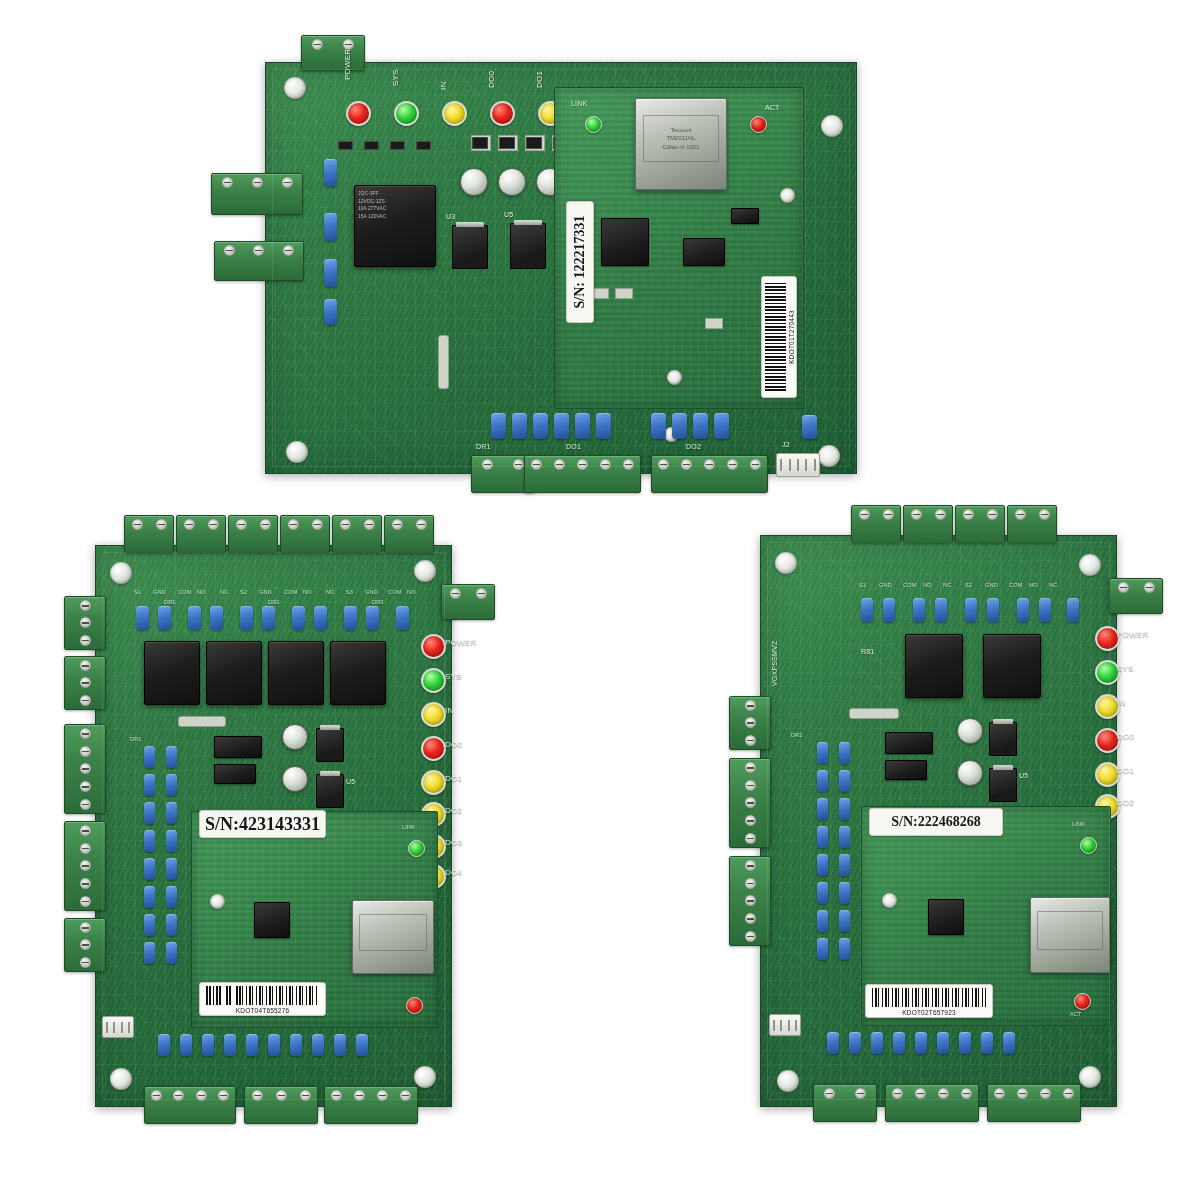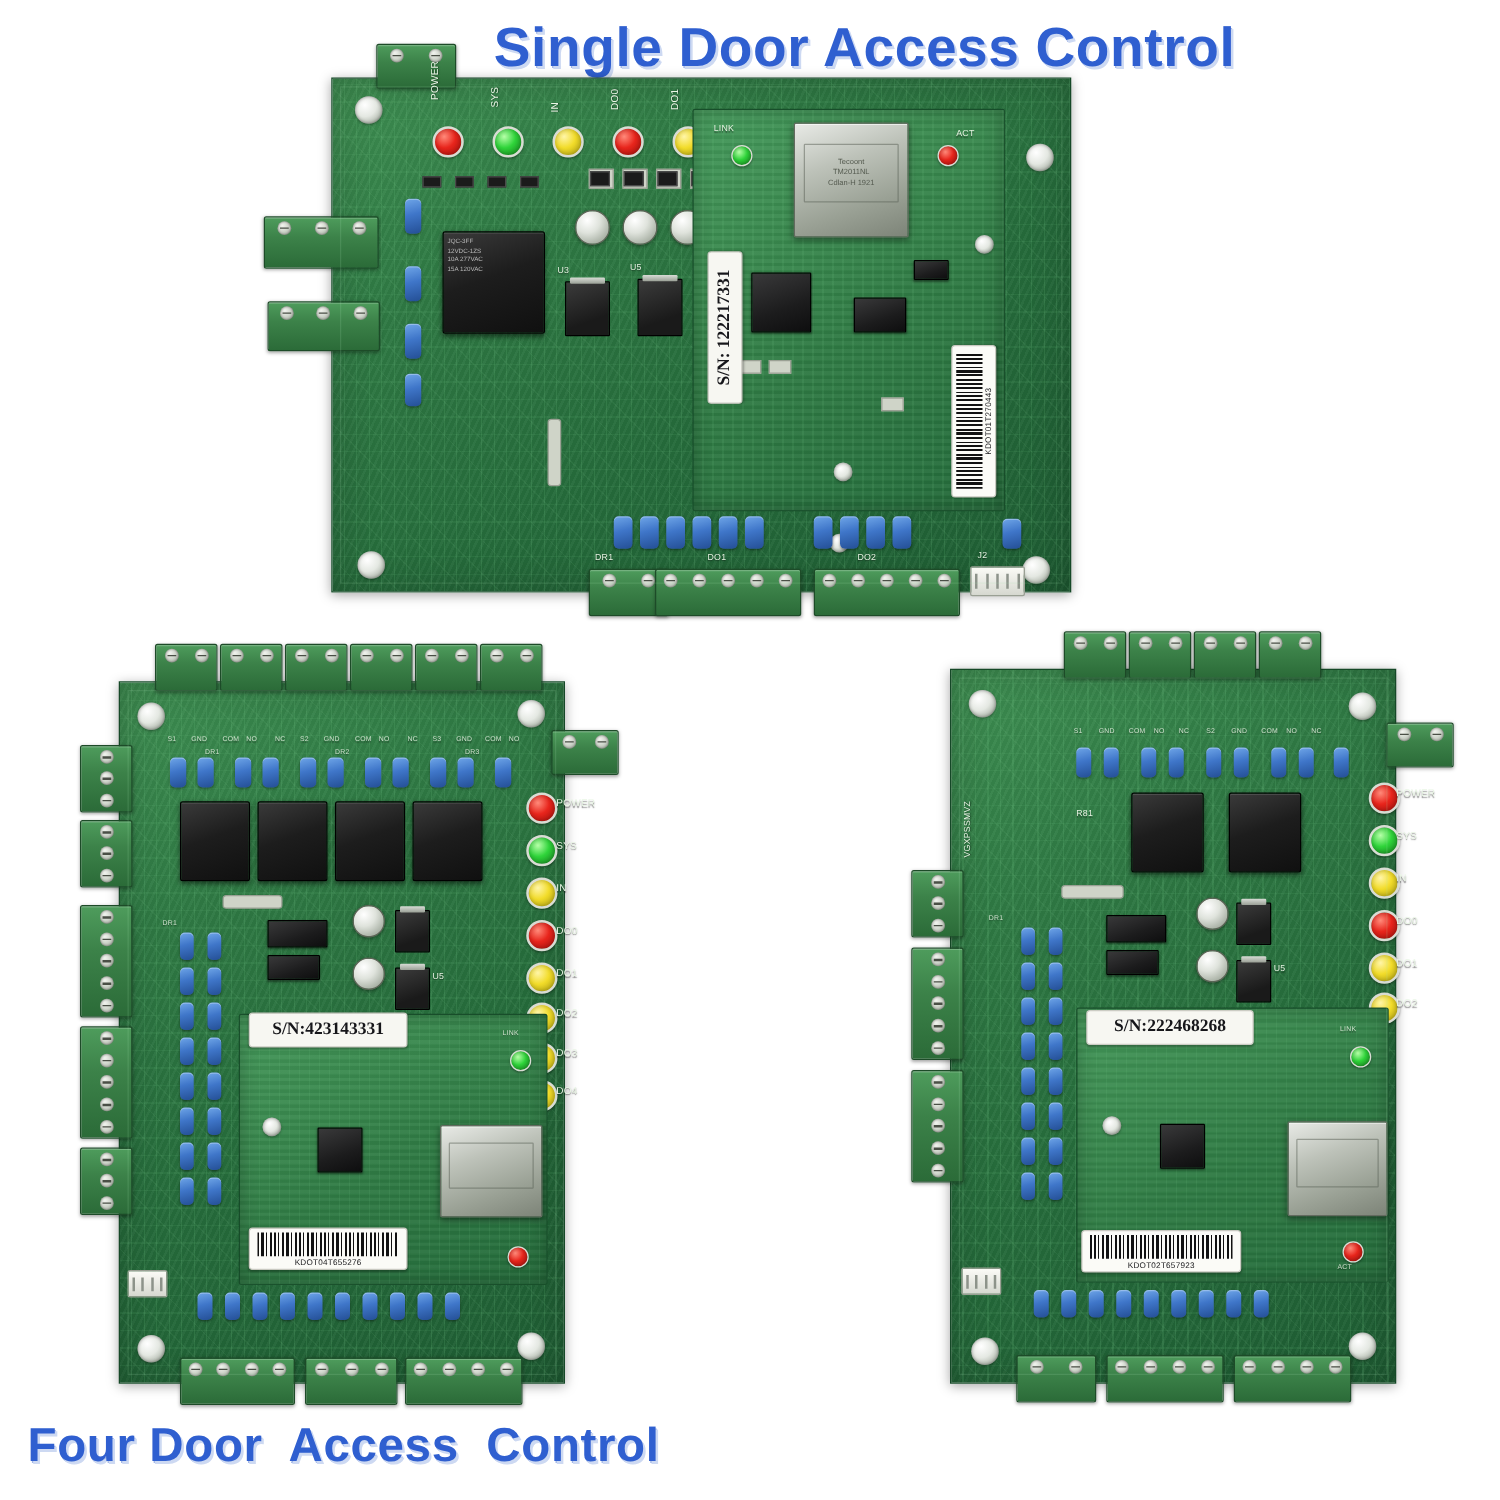--- a/index.html
+++ b/index.html
@@ -206,21 +206,20 @@
       repeating-linear-gradient(0deg, rgba(255,255,255,.04) 0 3px, rgba(0,0,0,.04) 3px 6px),
       linear-gradient(150deg,#45995a 0%,#2f7a44 55%,#246a3a 100%);
     box-shadow:inset 0 0 16px rgba(0,0,0,.25);
   }
 </style>
 </head>
 <body>
 
 <div class="stage">
 
-  <div class="title" id="title-single">Single Door Access Control</div>
 
   <div class="board" id="single-door-board" style="left:265px;top:62px;width:590px;height:410px;">
     <div class="traces"></div>
 
     <div class="hole" style="left:18px;top:14px;"></div>
     <div class="hole" style="left:555px;top:52px;"></div>
     <div class="hole" style="left:20px;top:378px;"></div>
     <div class="hole" style="left:552px;top:382px;"></div>
     <div class="hole sm" style="left:398px;top:364px;"></div>
 
@@ -535,21 +534,21 @@
       <div class="rj45" style="left:160px;top:88px;width:80px;height:72px;">
         <div class="mag"></div>
       </div>
       <div class="led sm g" style="left:216px;top:28px;"></div>
       <div class="silk tiny" style="left:210px;top:12px;">LINK</div>
       <div class="led sm r" style="left:214px;top:185px;"></div>
       <div class="chip" style="left:62px;top:90px;width:34px;height:34px;"></div>
       <div class="hole sm" style="left:18px;top:82px;"></div>
     </div>
 
-    <div class="sticker" style="left:103px;top:264px;width:125px;height:26px;font-size:14px;">S/N:423143331</div>
+    <div class="sticker" style="left:103px;top:264px;width:125px;height:26px;font-size:18px;">S/N:423143331</div>
 
     <div class="barcode" style="left:103px;top:436px;width:125px;height:32px;">
       <div class="bars"></div>
       <div class="bctext">KDOT04T655276</div>
     </div>
 
     <div>
       <div class="bluecap" style="left:62px;top:488px;width:12px;height:22px;"></div>
       <div class="bluecap" style="left:84px;top:488px;width:12px;height:22px;"></div>
       <div class="bluecap" style="left:106px;top:488px;width:12px;height:22px;"></div>
@@ -768,15 +767,14 @@
         <span class="scr"></span>
     </div>
     <div class="term" style="left:226px;top:548px;width:92px;height:36px;">
       <span class="scr"></span>
         <span class="scr"></span>
         <span class="scr"></span>
         <span class="scr"></span>
     </div>
   </div>
 
-  <div class="title" id="title-four">Four Door  Access  Control</div>
 
 </div>
 
 </body></html>

